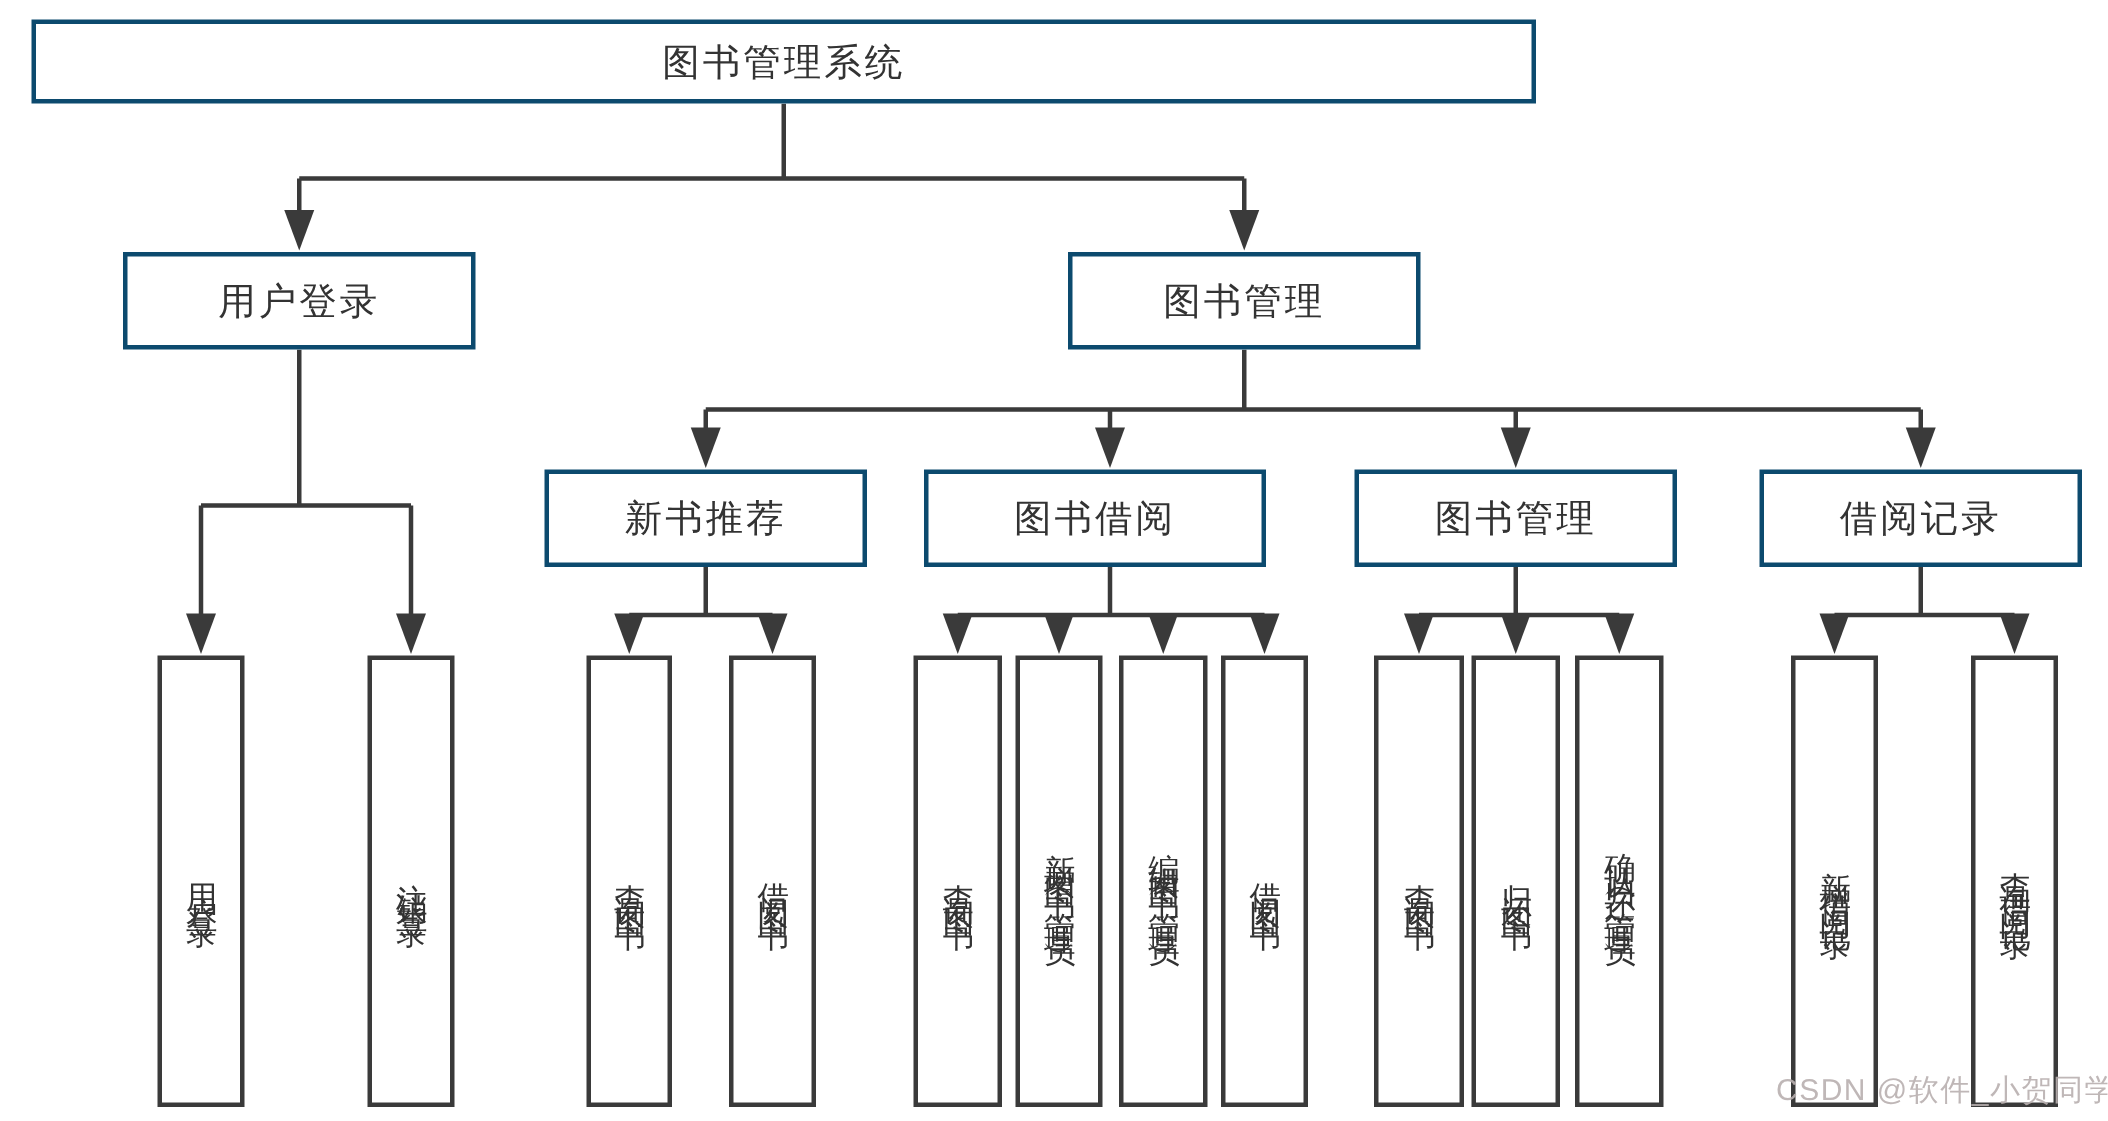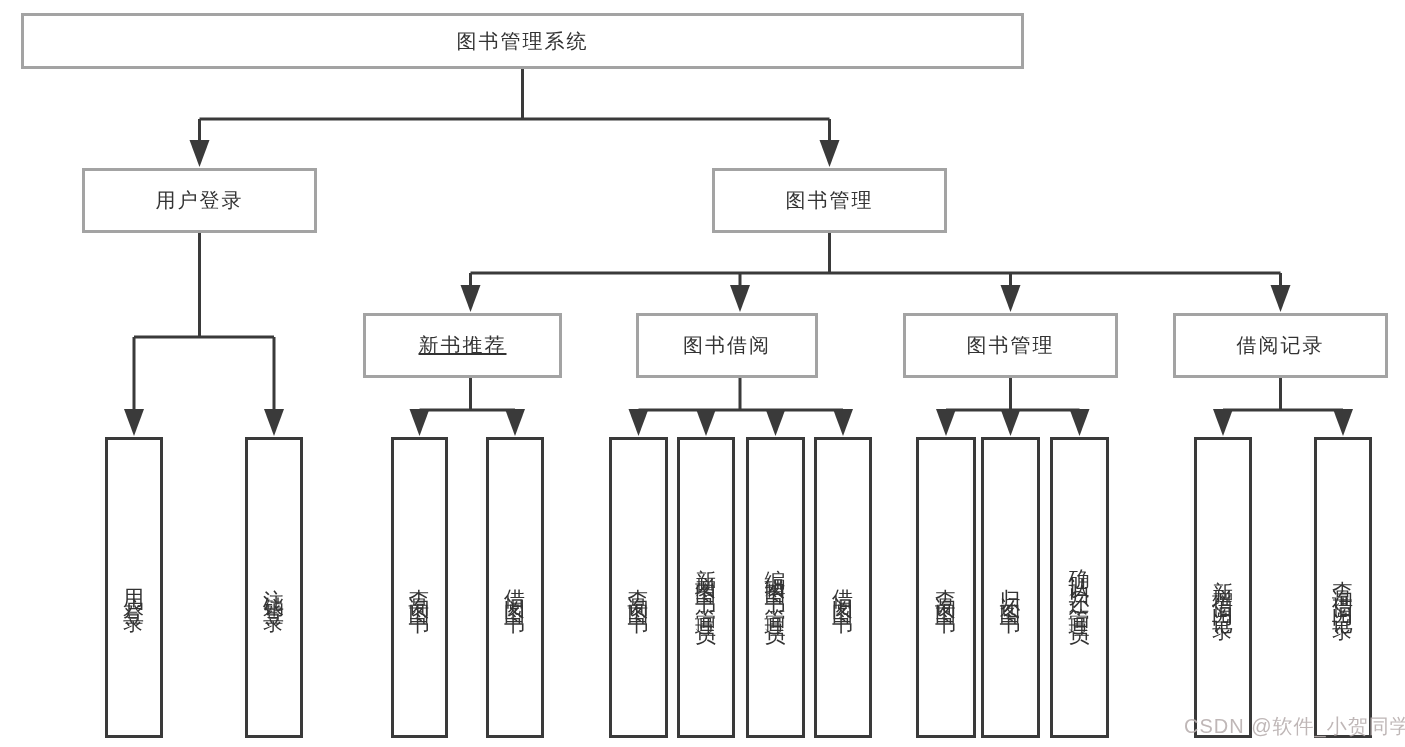--- a/index.html
+++ b/index.html
@@ -2,23 +2,23 @@
 <html><head>
 <meta charset="utf-8">
 <style>
   html, body { margin: 0; padding: 0; background: #ffffff; }
   body { width: 1405px; height: 747px; overflow: hidden;
          font-family: "Liberation Sans", "DejaVu Sans", sans-serif; }
   #canvas { position: relative; width: 1405px; height: 747px; background: #ffffff; }
   #lines { position: absolute; left: 0; top: 0; width: 1405px; height: 747px; }
   .node {
     position: absolute; box-sizing: border-box;
-    border: 3px solid #a3a3a3; background: #ffffff;
+    border: 3px solid #0c4a6e; background: #ffffff;
     display: flex; align-items: center; justify-content: center;
-    color: #333333; font-size: 20px; letter-spacing: 2px;
+    color: #333333; font-size: 25px; letter-spacing: 2px;
     z-index: 2; white-space: nowrap;
   }
   .leaf {
     position: absolute; box-sizing: border-box;
     border: 3px solid #3a3a3a; background: #ffffff;
     display: flex; align-items: center; justify-content: center;
     color: #333333; font-size: 21px; z-index: 2;
   }
   .leaf span {
     writing-mode: vertical-rl; text-orientation: mixed;
@@ -66,22 +66,22 @@
       <polygon points="1213,409 1233,409 1223,436"></polygon>
       <polygon points="1333,409 1353,409 1343,436"></polygon>
     </g>
   </svg>
 
   <div class="node" style="left:21px; top:13px; width:1003px; height:56px;">图书管理系统</div>
 
   <div class="node" style="left:82px; top:168px; width:235px; height:65px;">用户登录</div>
   <div class="node" style="left:712px; top:168px; width:235px; height:65px;font-family:Liberation Serif, serif;">图书管理</div>
 
-  <div class="node" style="left:363px; top:313px; width:199px; height:65px;text-decoration:underline;">新书推荐</div>
-  <div class="node" style="left:636px; top:313px; width:182px; height:65px;">图书借阅</div>
+  <div class="node" style="left:363px; top:313px; width:215px; height:65px;">新书推荐</div>
+  <div class="node" style="left:616px; top:313px; width:228px; height:65px;">图书借阅</div>
   <div class="node" style="left:903px; top:313px; width:215px; height:65px;">图书管理</div>
   <div class="node" style="left:1173px; top:313px; width:215px; height:65px;">借阅记录</div>
 
   <div class="leaf" style="left:105px; top:437px; width:58px; height:301px;">
     <span>用户登录</span>
   </div>
   <div class="leaf" style="left:245px; top:437px; width:58px; height:301px;">
     <span>注销登录</span>
   </div>
 

